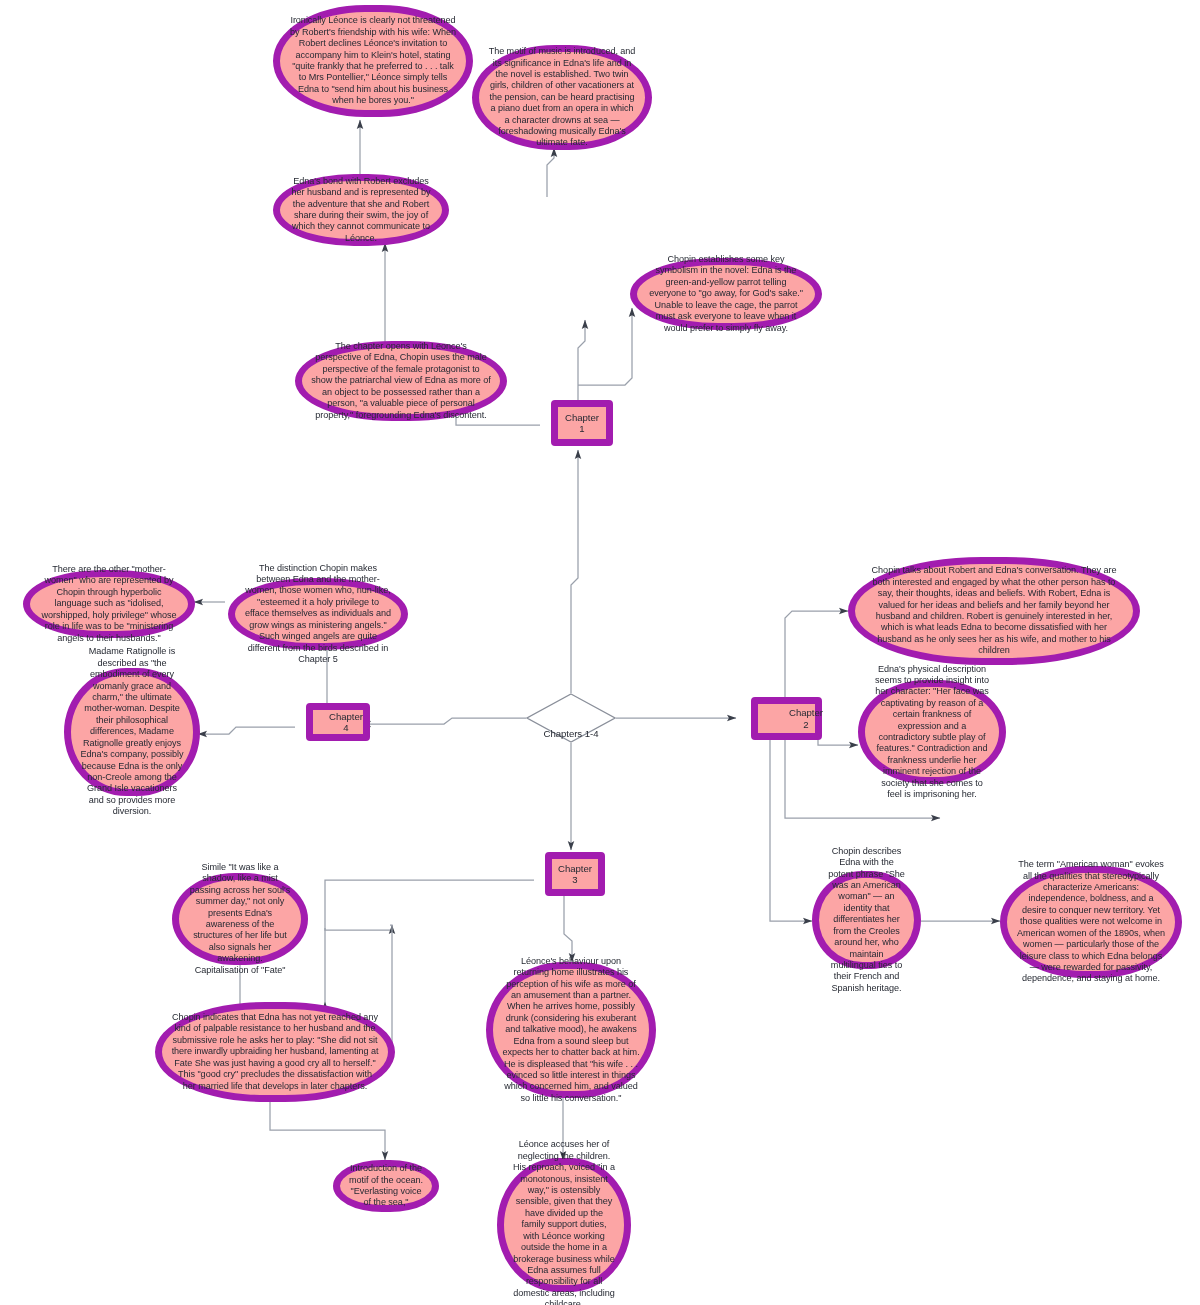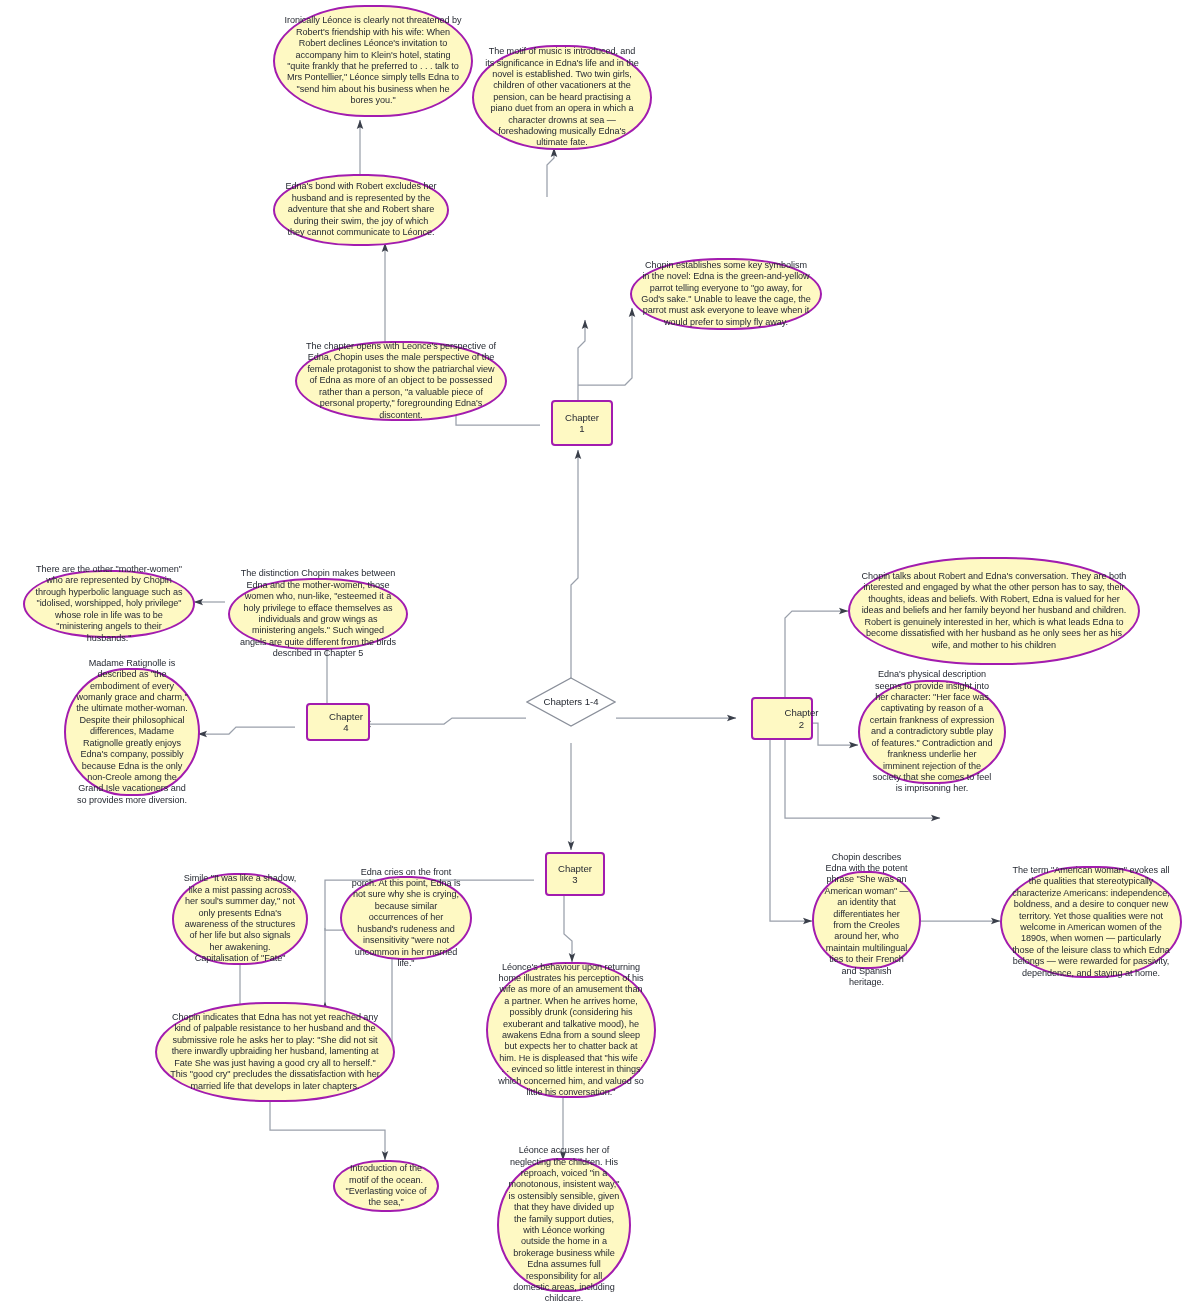--- a/index.html
+++ b/index.html
@@ -28,22 +28,22 @@
     pointer-events: none;
   }
   .node {
     position: absolute;
     box-sizing: border-box;
     display: flex;
     align-items: center;
     justify-content: center;
     text-align: center;
     color: #262a33;
-    background: #fef9c3;
-    border: 2px solid #a21caf;
+    background: #fca5a5;
+    border: 7px solid #a21caf;
     font-size: 9.1px;
     line-height: 11.4px;
     letter-spacing: -0.05px;
     padding: 4px 9px;
     z-index: 2;
   }
   .node.pill {
     border-radius: 46% / 50%;
   }
   .node.stadium {
@@ -171,21 +171,21 @@
   </div>
 
   <div class="node pill" style="left:64px; top:668px; width:136px; height:128px;">
     <span>Madame Ratignolle is described as "the embodiment of every womanly grace and charm," the ultimate mother-woman. Despite their philosophical differences, Madame Ratignolle greatly enjoys Edna's company, possibly because Edna is the only non-Creole among the Grand Isle vacationers and so provides more diversion.</span>
   </div>
 
   <div class="node box" style="left:295px; top:703px; width:64px; height:38px;padding-left:25px;">
     <span>Chapter 4</span>
   </div>
 
-  <div class="node diamond" style="left:526px; top:677px; width:90px; height:50px;">
+  <div class="node diamond" style="left:526px; top:693px; width:90px; height:50px;align-items:flex-end;">
     <svg class="diamond-shape" viewBox="0 0 90 50" preserveAspectRatio="none">
       <polygon points="45,1 89,25 45,49 1,25" fill="#ffffff" stroke="#8a8f9a" stroke-width="1.2"></polygon>
     </svg>
     <span class="dlabel">Chapters 1-4</span>
   </div>
 
   <div class="node pill" style="left:848px; top:557px; width:292px; height:108px;">
     <span>Chopin talks about Robert and Edna's conversation. They are both interested and engaged by what the other person has to say, their thoughts, ideas and beliefs. With Robert, Edna is valued for her ideas and beliefs and her family beyond her husband and children. Robert is genuinely interested in her, which is what leads Edna to become dissatisfied with her husband as he only sees her as his wife, and mother to his children</span>
   </div>
 
@@ -208,23 +208,20 @@
 
   <div class="node box" style="left:534px; top:852px; width:60px; height:44px;">
     <span>Chapter 3</span>
   </div>
 
   <div class="node pill" style="left:172px; top:873px; width:136px; height:92px;">
     <span>Simile "It was like a shadow, like a mist passing across her soul's summer day," not only presents Edna's awareness of the structures of her life but also signals her awakening.
 Capitalisation of "Fate"</span>
   </div>
 
-  <div class="node pill" style="left:340px; top:876px; width:132px; height:84px;">
-    <span>Edna cries on the front porch. At this point, Edna is not sure why she is crying, because similar occurrences of her husband's rudeness and insensitivity "were not uncommon in her married life."</span>
-  </div>
 
   <div class="node pill" style="left:486px; top:962px; width:170px; height:136px;justify-content:center;">
     <span>Léonce's behaviour upon returning home illustrates his perception of his wife as more of an amusement than a partner. When he arrives home, possibly drunk (considering his exuberant and talkative mood), he awakens Edna from a sound sleep but expects her to chatter back at him. He is displeased that "his wife . . . evinced so little interest in things which concerned him, and valued so little his conversation."</span>
   </div>
 
   <div class="node pill" style="left:155px; top:1002px; width:240px; height:100px;">
     <span>Chopin indicates that Edna has not yet reached any kind of palpable resistance to her husband and the submissive role he asks her to play: "She did not sit there inwardly upbraiding her husband, lamenting at Fate  She was just having a good cry all to herself." This "good cry" precludes the dissatisfaction with her married life that develops in later chapters.</span>
   </div>
 
   <div class="node pill" style="left:333px; top:1160px; width:106px; height:52px;">

